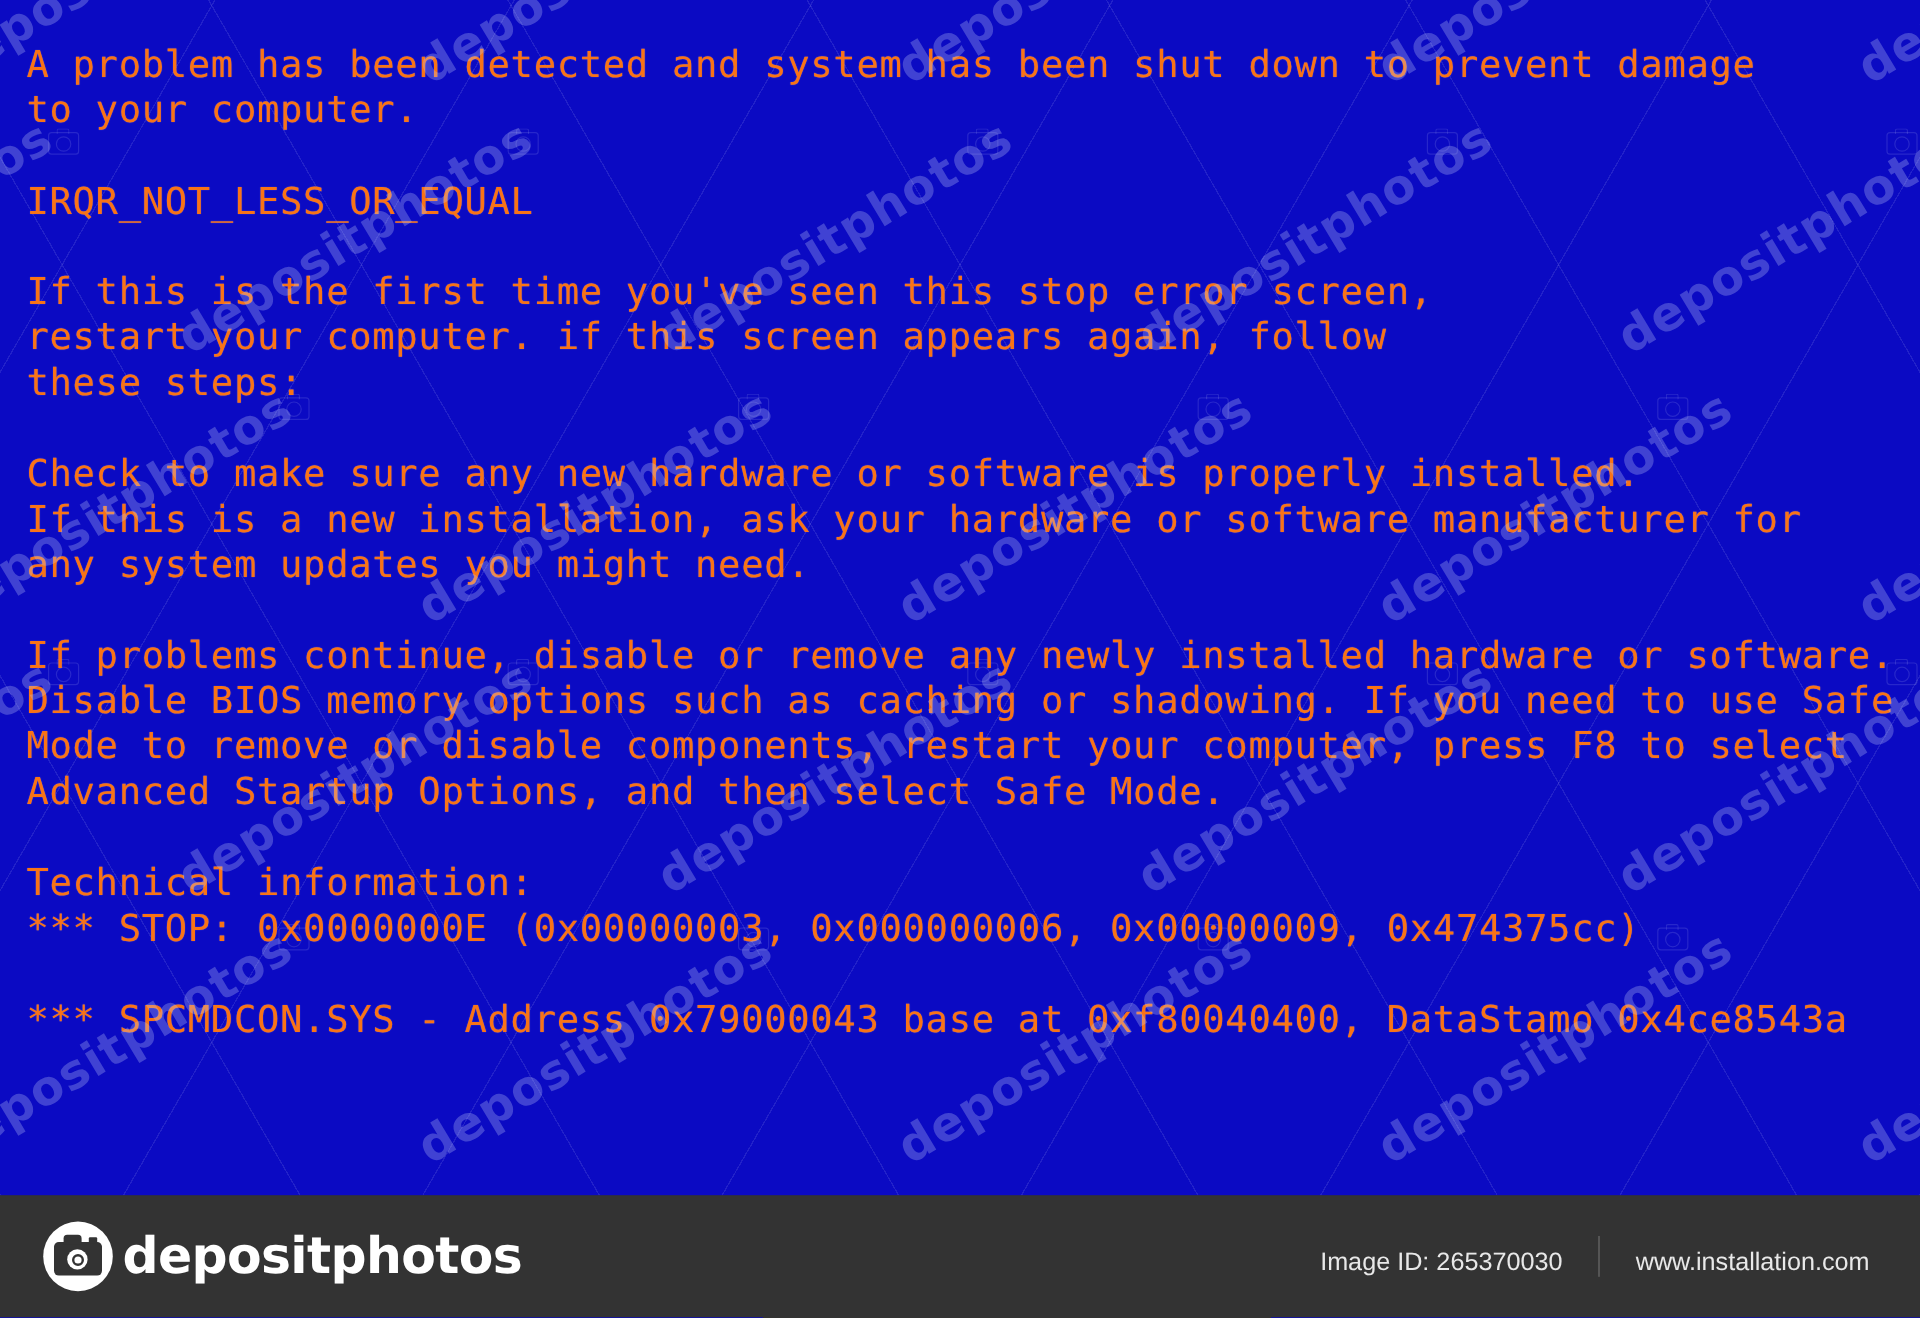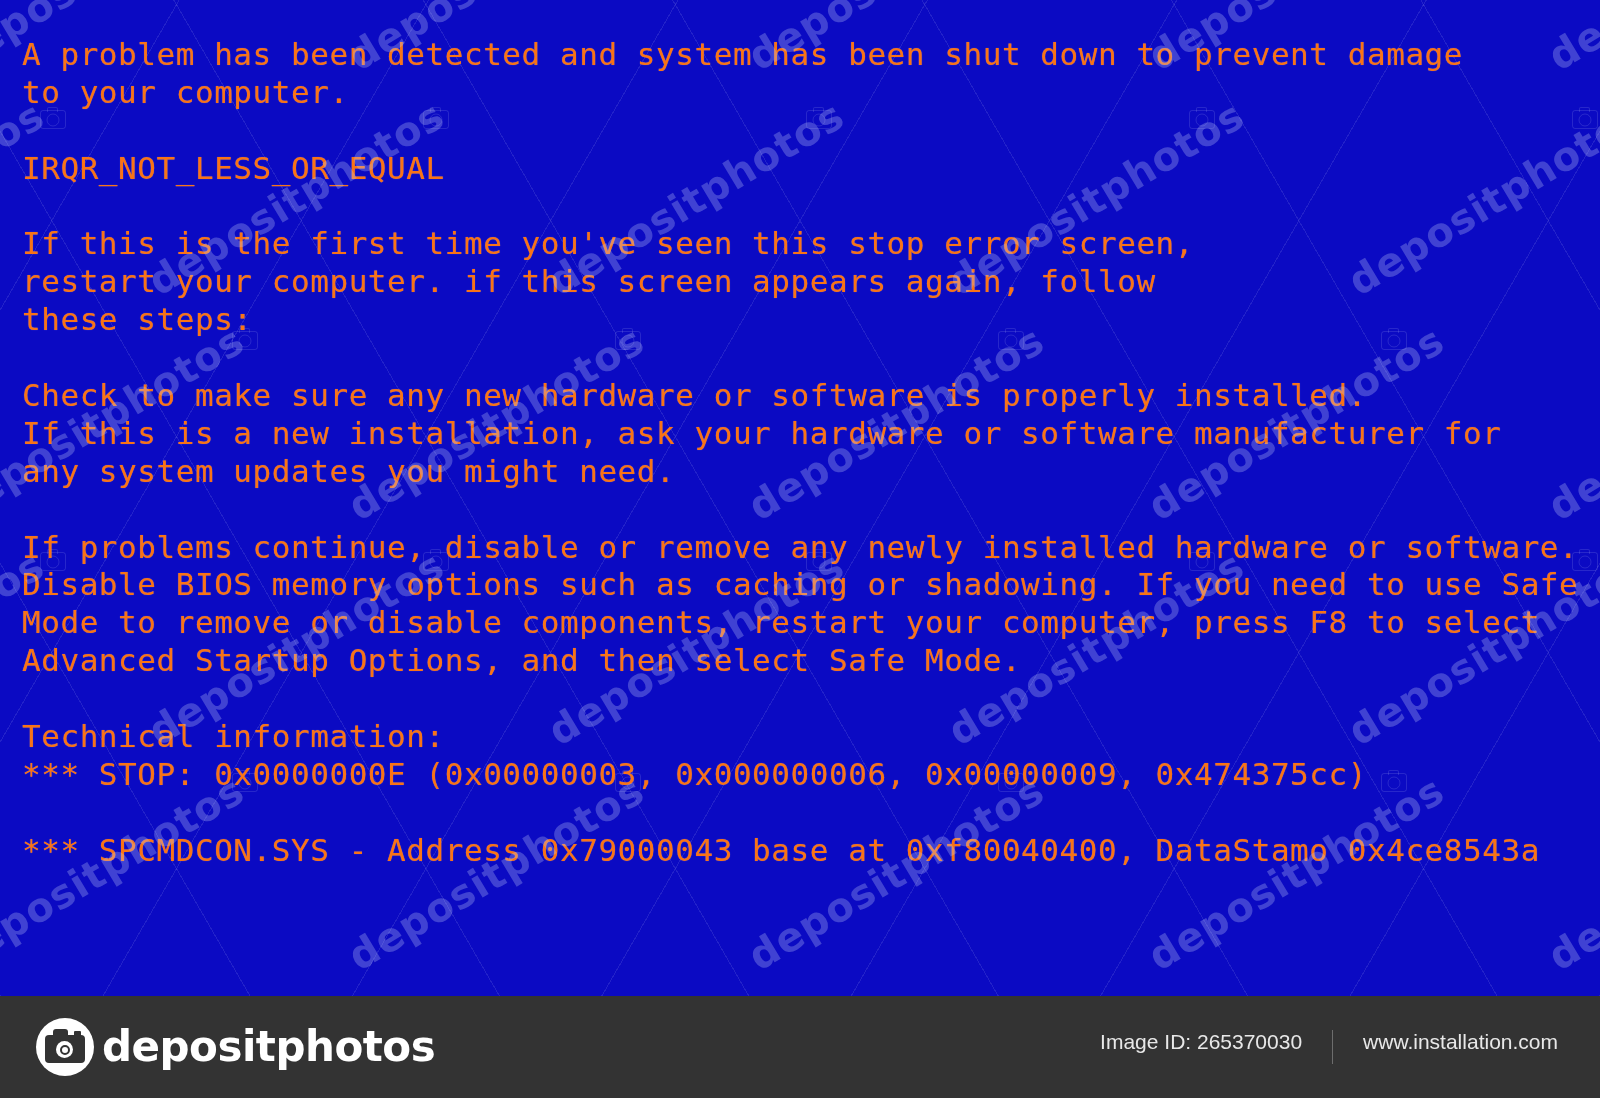--- a/index.html
+++ b/index.html
@@ -170,21 +170,21 @@
     font-weight:700;
     font-size:42px;
     color:#ffffff;
     letter-spacing:-0.5px;
     line-height:1;
   }
   #meta {
     margin-left:auto;
     margin-right:42px;
     display:flex;
-    align-items:flex-start;
+    align-items:flex-end;
     font-family:"Liberation Sans","DejaVu Sans",sans-serif;
     font-size:21px;
     color:#e8e8e8;
   }
   #meta .sep {
     width:1px; height:34px;
     background:#6d6d6d;
     margin:0 30px;
   }
 </style>

